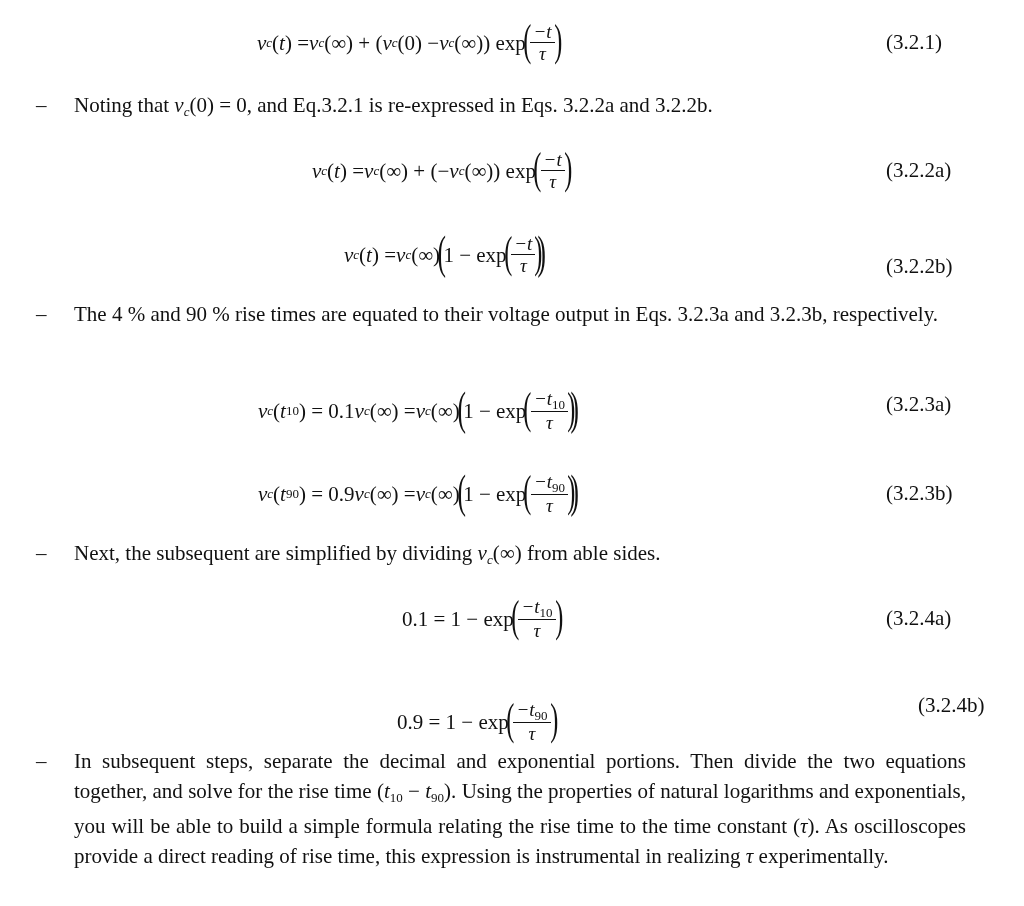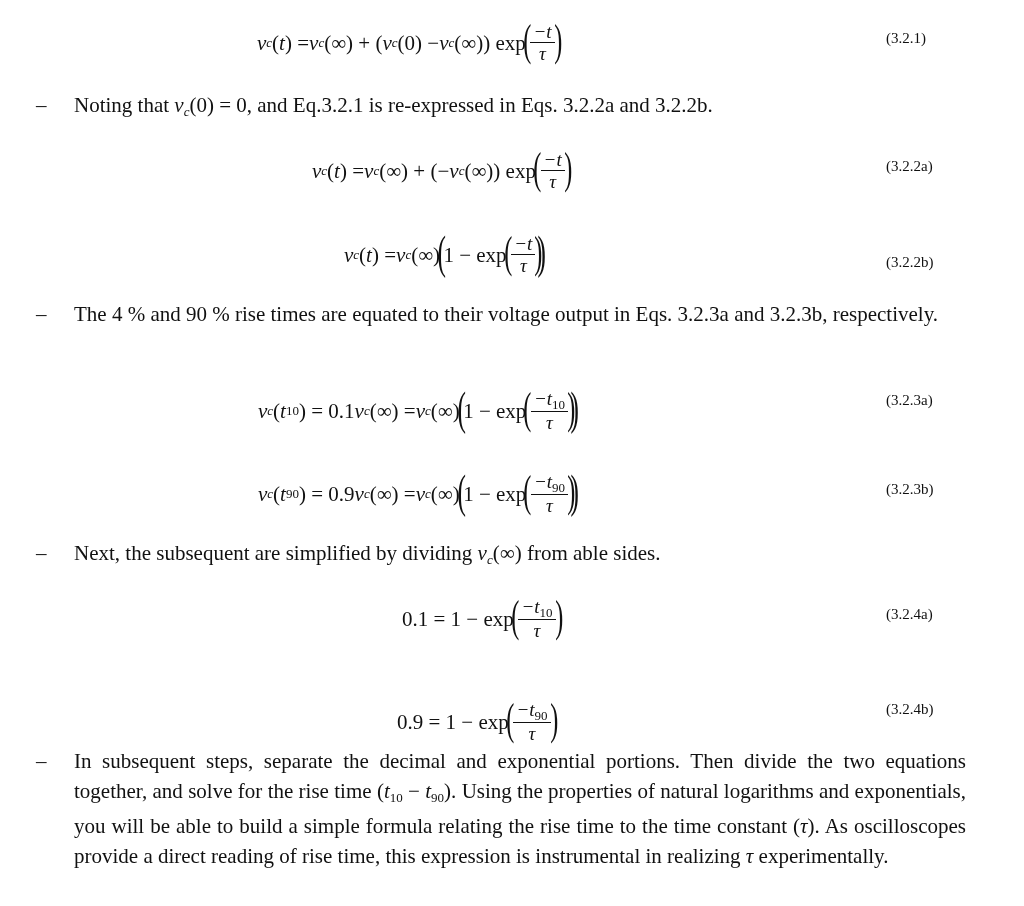--- a/index.html
+++ b/index.html
@@ -7,21 +7,21 @@
     width:1024px; height:906px; position:relative; overflow:hidden;
     font-family:"Liberation Serif","DejaVu Serif",serif; color:#111;
     font-size:21px;
   }
   .eq-row { position:absolute; left:0; width:1024px; }
   .eq {
     position:absolute; white-space:nowrap; font-size:21px;
     display:flex; align-items:center;
   }
   .eq i { font-style:italic; }
-  .eqnum { position:absolute; left:886px; font-size:15px; }
+  .eqnum { position:absolute; left:886px; font-size:21px; }
   .frac { display:inline-flex; flex-direction:column; align-items:center; vertical-align:middle; margin:0 2px; font-size:19px; line-height:1.05; }
   .frac .num { padding:0 3px; border-bottom:1px solid #111; font-style:italic; }
   .frac .den { font-style:italic; padding-top:1px; }
   .bigp { font-size:44px; line-height:1; transform:scaleX(0.55); display:inline-block; margin:0 -6px; font-weight:100; position:relative; top:-2px; }
   .bp2 { font-size:46px; }
   sub { font-size:13px; font-style:normal; vertical-align:-4px; }
   .para {
     position:absolute; left:36px; width:930px; font-size:21px; line-height:29.5px;
   }
   .para .dash { position:absolute; left:0; top:0; }
@@ -115,19 +115,19 @@
 </div>
 
 <div class="eq-row" style="top:677px;height:50px;">
   <div class="eq" style="left:397px;top:0;height:50px;margin-top:20px;">
     0.9 = 1 − exp
     <span class="bigp">(</span><span class="frac">
         <span class="num">−t<sub>90</sub></span>
         <span class="den">τ</span>
       </span><span class="bigp">)</span>
   </div>
-  <div class="eqnum" style="top:24px;">(3.2.4b)</div>
+  <div class="eqnum" style="top:16px;margin-left:32px;">(3.2.4b)</div>
 </div>
 
 <div class="para" style="top:747px;">
   <span class="dash">–</span>
   <div class="body"><span>In subsequent steps, separate the decimal and exponential portions. Then divide the two equations together, and solve for the rise time (</span><i>t</i><sub>10</sub> − <i>t</i><sub>90</sub><span>). Using the properties of natural logarithms and exponentials, you will be able to build a simple formula relating the rise time to the time constant (</span><i>τ</i><span>). As oscilloscopes provide a direct reading of rise time, this expression is instrumental in realizing </span><i>τ</i><span> experimentally.</span></div>
 </div>
 
 </body></html>

